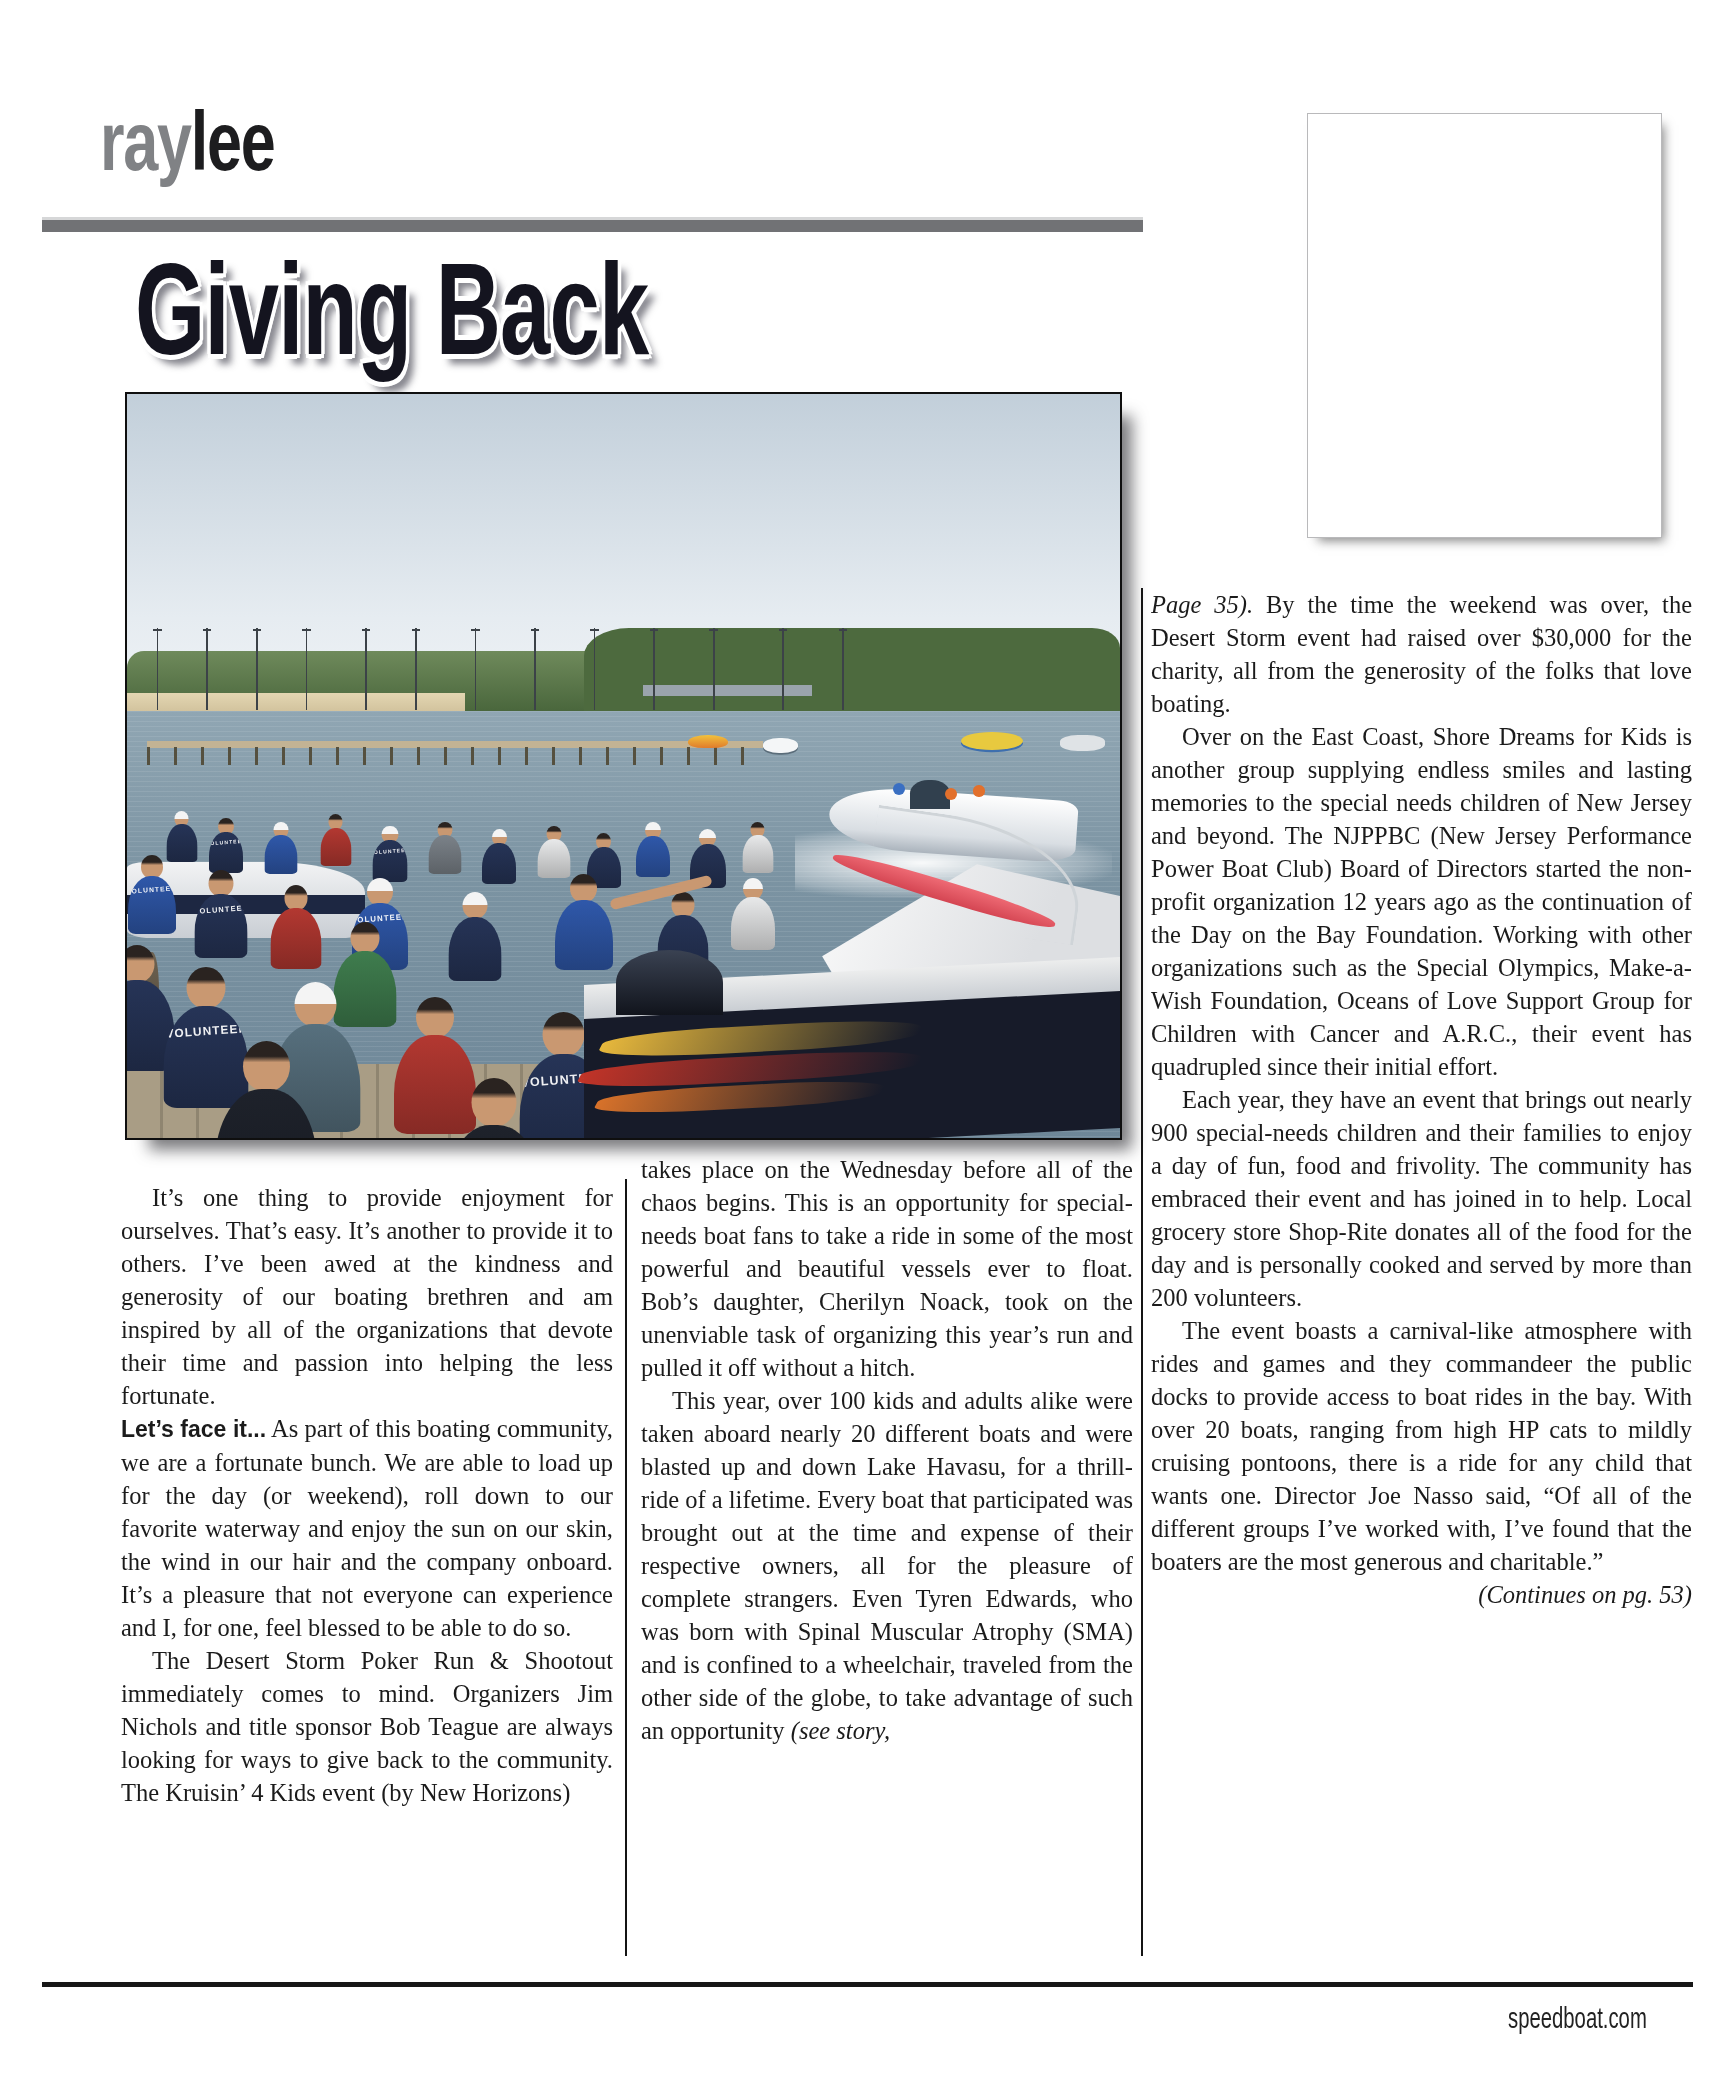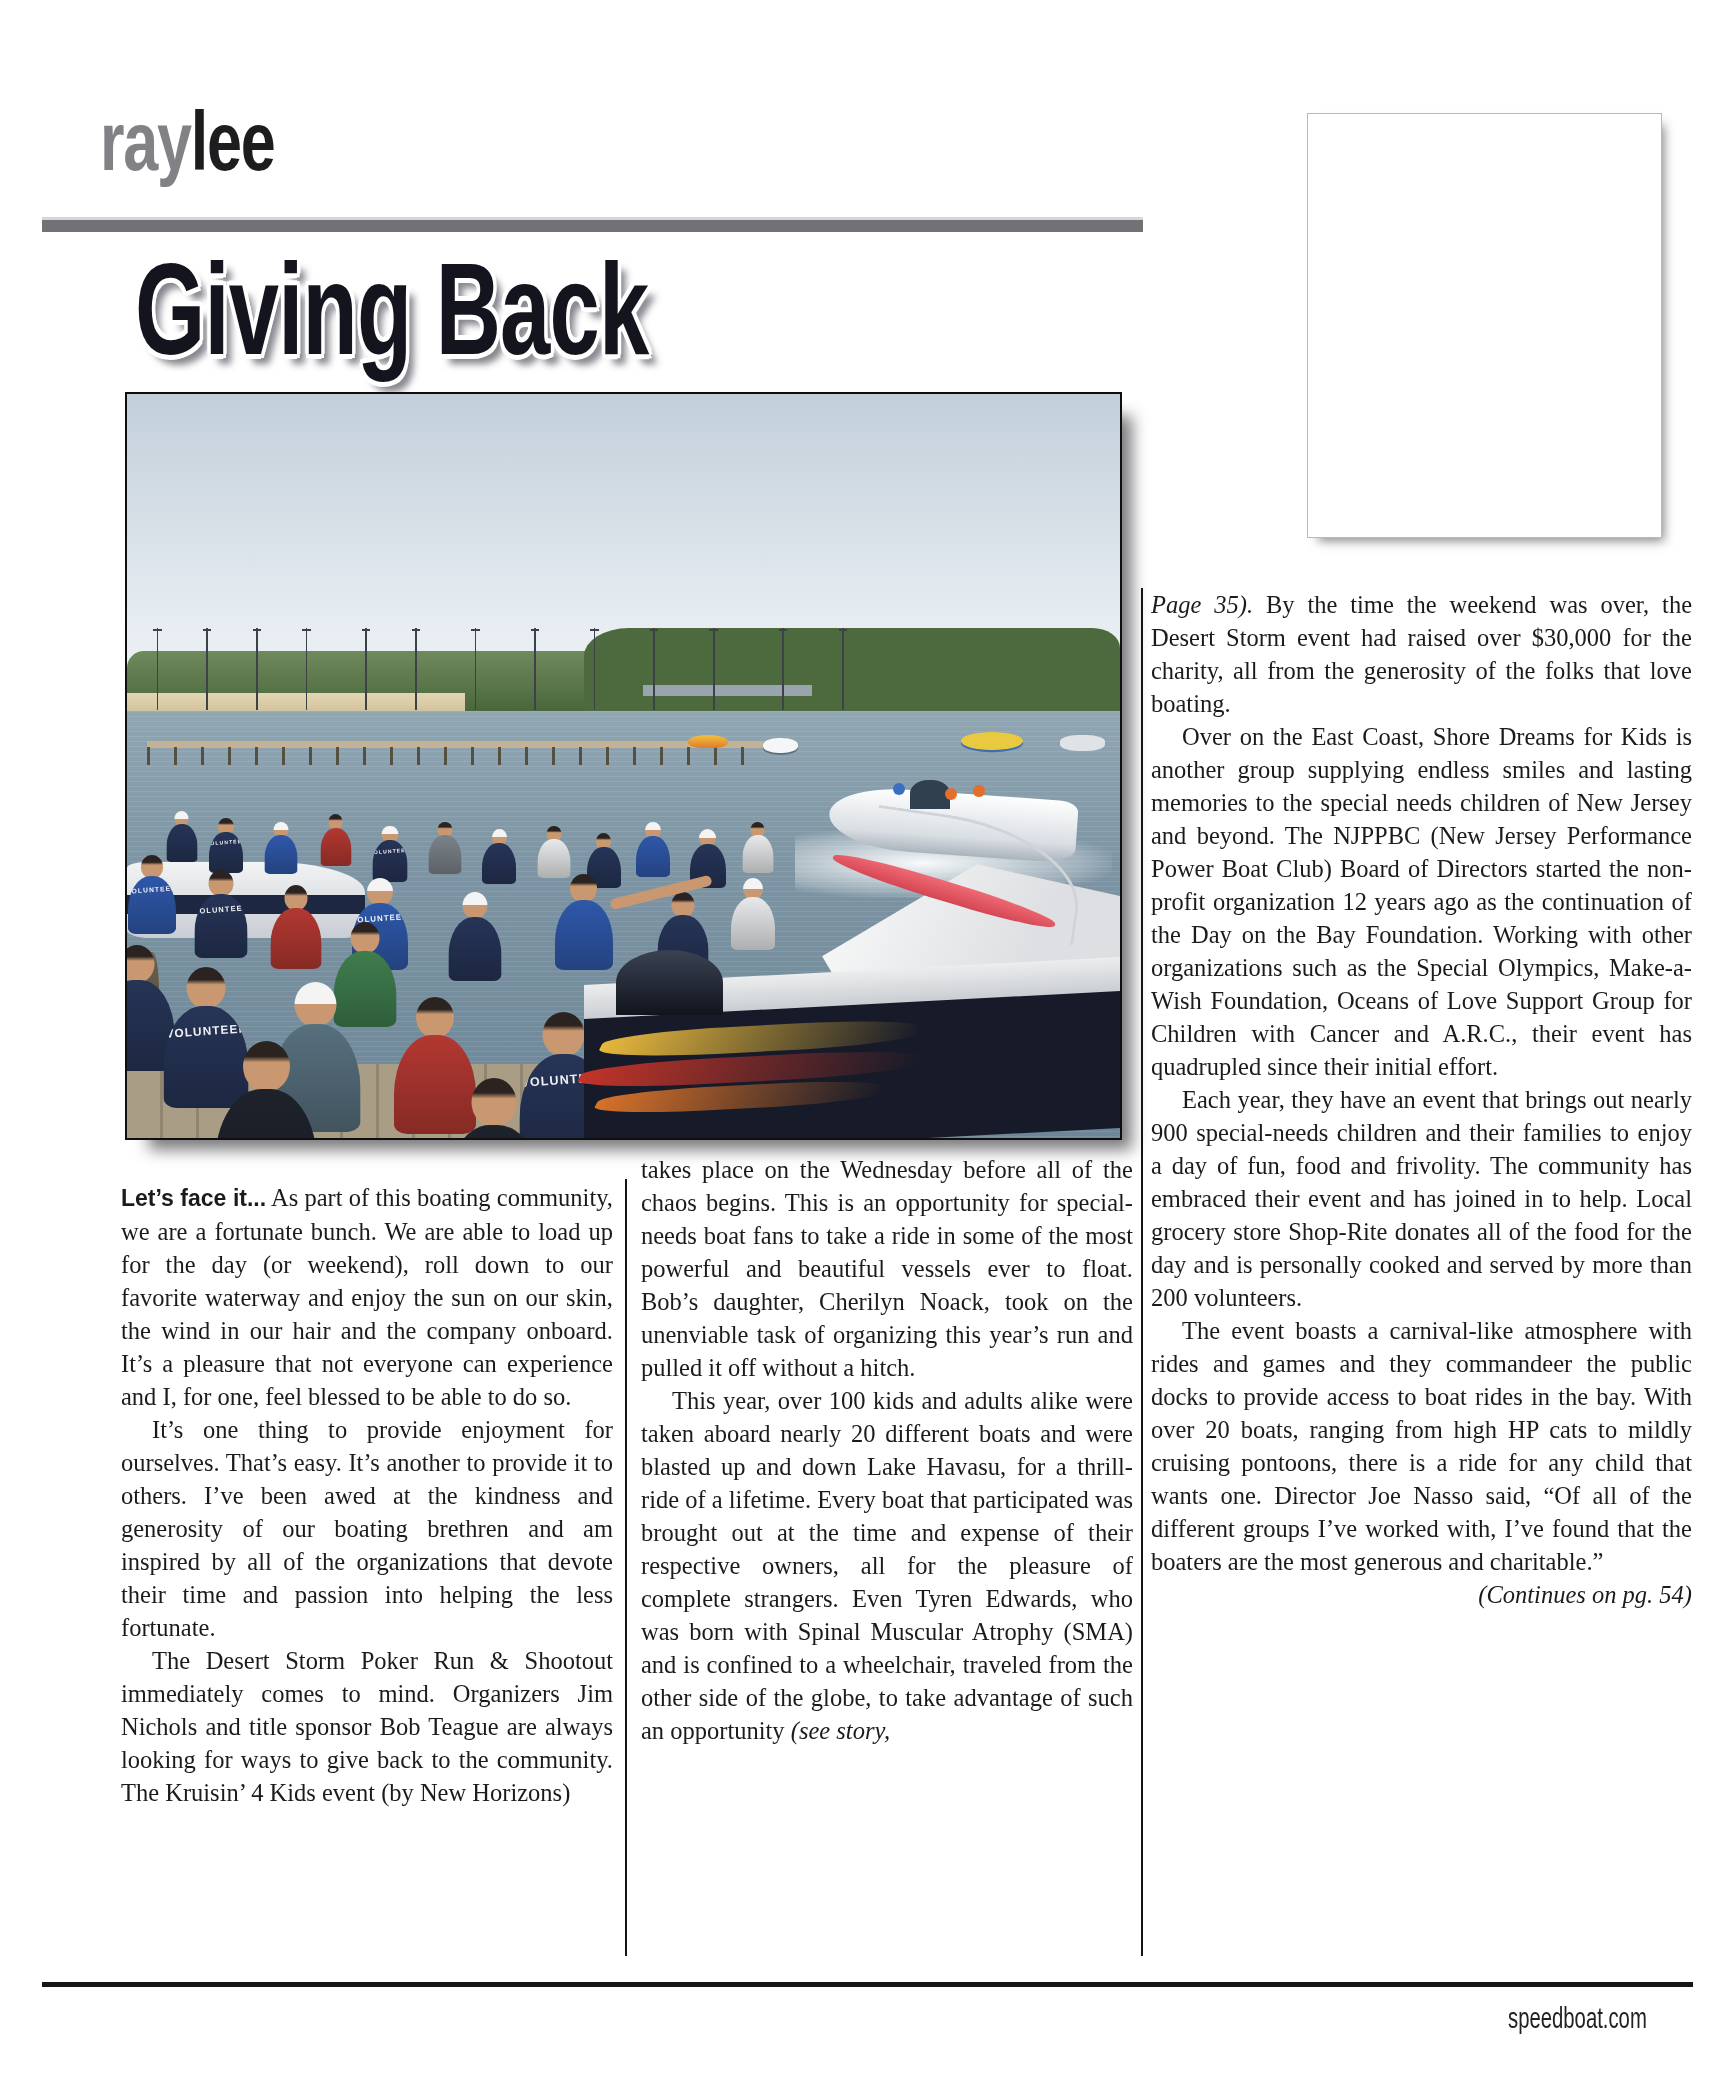--- a/index.html
+++ b/index.html
@@ -399,34 +399,34 @@
 
         <div class="logo">
           <span class="swoosh"></span>
 
         </div>
       </div>
     </div>
   </div>
 
   <div class="col" id="col1">
+      <p class="para ind">It’s one thing to provide enjoyment for ourselves. That’s easy. It’s another to provide it to others. I’ve been awed at the kindness and generosity of our boating brethren and am inspired by all of the organizations that devote their time and passion into helping the less fortunate.</p>
       <p class="para"><span class="lead">Let’s face it...</span> As part of this boating community, we are a fortunate bunch. We are able to load up for the day (or weekend), roll down to our favorite waterway and enjoy the sun on our skin, the wind in our hair and the company onboard. It’s a pleasure that not everyone can experience and I, for one, feel blessed to be able to do so.</p>
-      <p class="para ind">It’s one thing to provide enjoyment for ourselves. That’s easy. It’s another to provide it to others. I’ve been awed at the kindness and generosity of our boating brethren and am inspired by all of the organizations that devote their time and passion into helping the less fortunate.</p>
       <p class="para ind">The Desert Storm Poker Run &amp; Shootout immediately comes to mind. Organizers Jim Nichols and title sponsor Bob Teague are always looking for ways to give back to the community. The Kruisin’ 4 Kids event (by New Horizons)</p>
     </div>
   <div class="col" id="col2">
       <p class="para">takes place on the Wednesday before all of the chaos begins. This is an opportunity for special-needs boat fans to take a ride in some of the most powerful and beautiful vessels ever to float. Bob’s daughter, Cherilyn Noack, took on the unenviable task of organizing this year’s run and pulled it off without a hitch.</p>
       <p class="para ind">This year, over 100 kids and adults alike were taken aboard nearly 20 different boats and were blasted up and down Lake Havasu, for a thrill-ride of a lifetime. Every boat that participated was brought out at the time and expense of their respective owners, all for the pleasure of complete strangers. Even Tyren Edwards, who was born with Spinal Muscular Atrophy (SMA) and is confined to a wheelchair, traveled from the other side of the globe, to take advantage of such an opportunity <em>(see story,</em></p>
     </div>
   <div class="col" id="col3">
       <p class="para"><em>Page 35).</em> By the time the weekend was over, the Desert Storm event had raised over $30,000 for the charity, all from the generosity of the folks that love boating.</p>
       <p class="para ind">Over on the East Coast, Shore Dreams for Kids is another group supplying endless smiles and lasting memories to the special needs children of New Jersey and beyond. The NJPPBC (New Jersey Performance Power Boat Club) Board of Directors started the non-profit organization 12 years ago as the continuation of the Day on the Bay Foundation. Working with other organizations such as the Special Olympics, Make-a-Wish Foundation, Oceans of Love Support Group for Children with Cancer and A.R.C., their event has quadrupled since their initial effort.</p>
       <p class="para ind">Each year, they have an event that brings out nearly 900 special-needs children and their families to enjoy a day of fun, food and frivolity. The community has embraced their event and has joined in to help. Local grocery store Shop-Rite donates all of the food for the day and is personally cooked and served by more than 200 volunteers.</p>
       <p class="para ind">The event boasts a carnival-like atmosphere with rides and games and they commandeer the public docks to provide access to boat rides in the bay. With over 20 boats, ranging from high HP cats to mildly cruising pontoons, there is a ride for any child that wants one. Director Joe Nasso said, “Of all of the different groups I’ve worked with, I’ve found that the boaters are the most generous and charitable.”</p>
-      <p class="para cont">(Continues on pg. 54)</p>
+      <p class="para cont">(Continues on pg. 53)</p>
     </div>
   <div class="vrule" id="ruleA"></div>
   <div class="vrule" id="ruleB"></div>
 
   <div class="abs" id="frule"></div>
   <div class="abs" id="foot-right">speedboat.com</div>
 
 </div>
 
 

